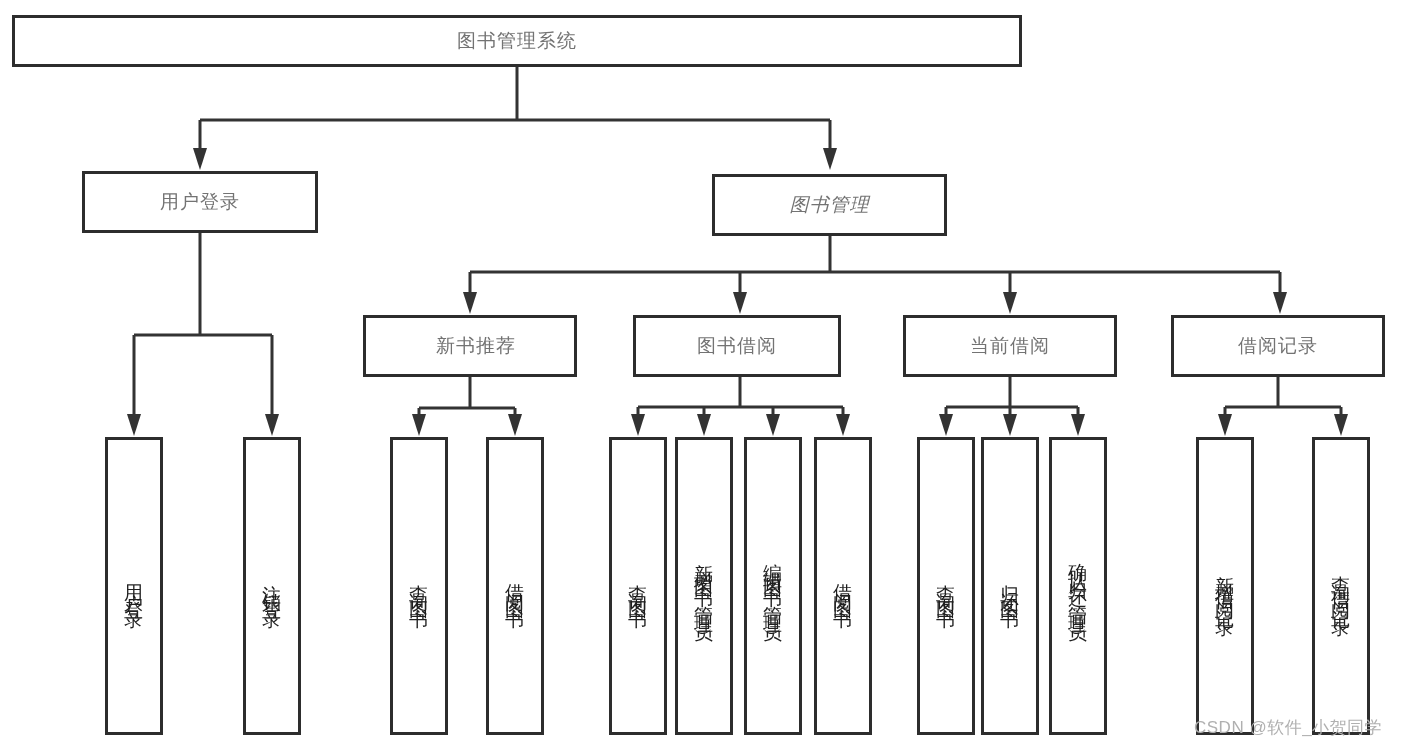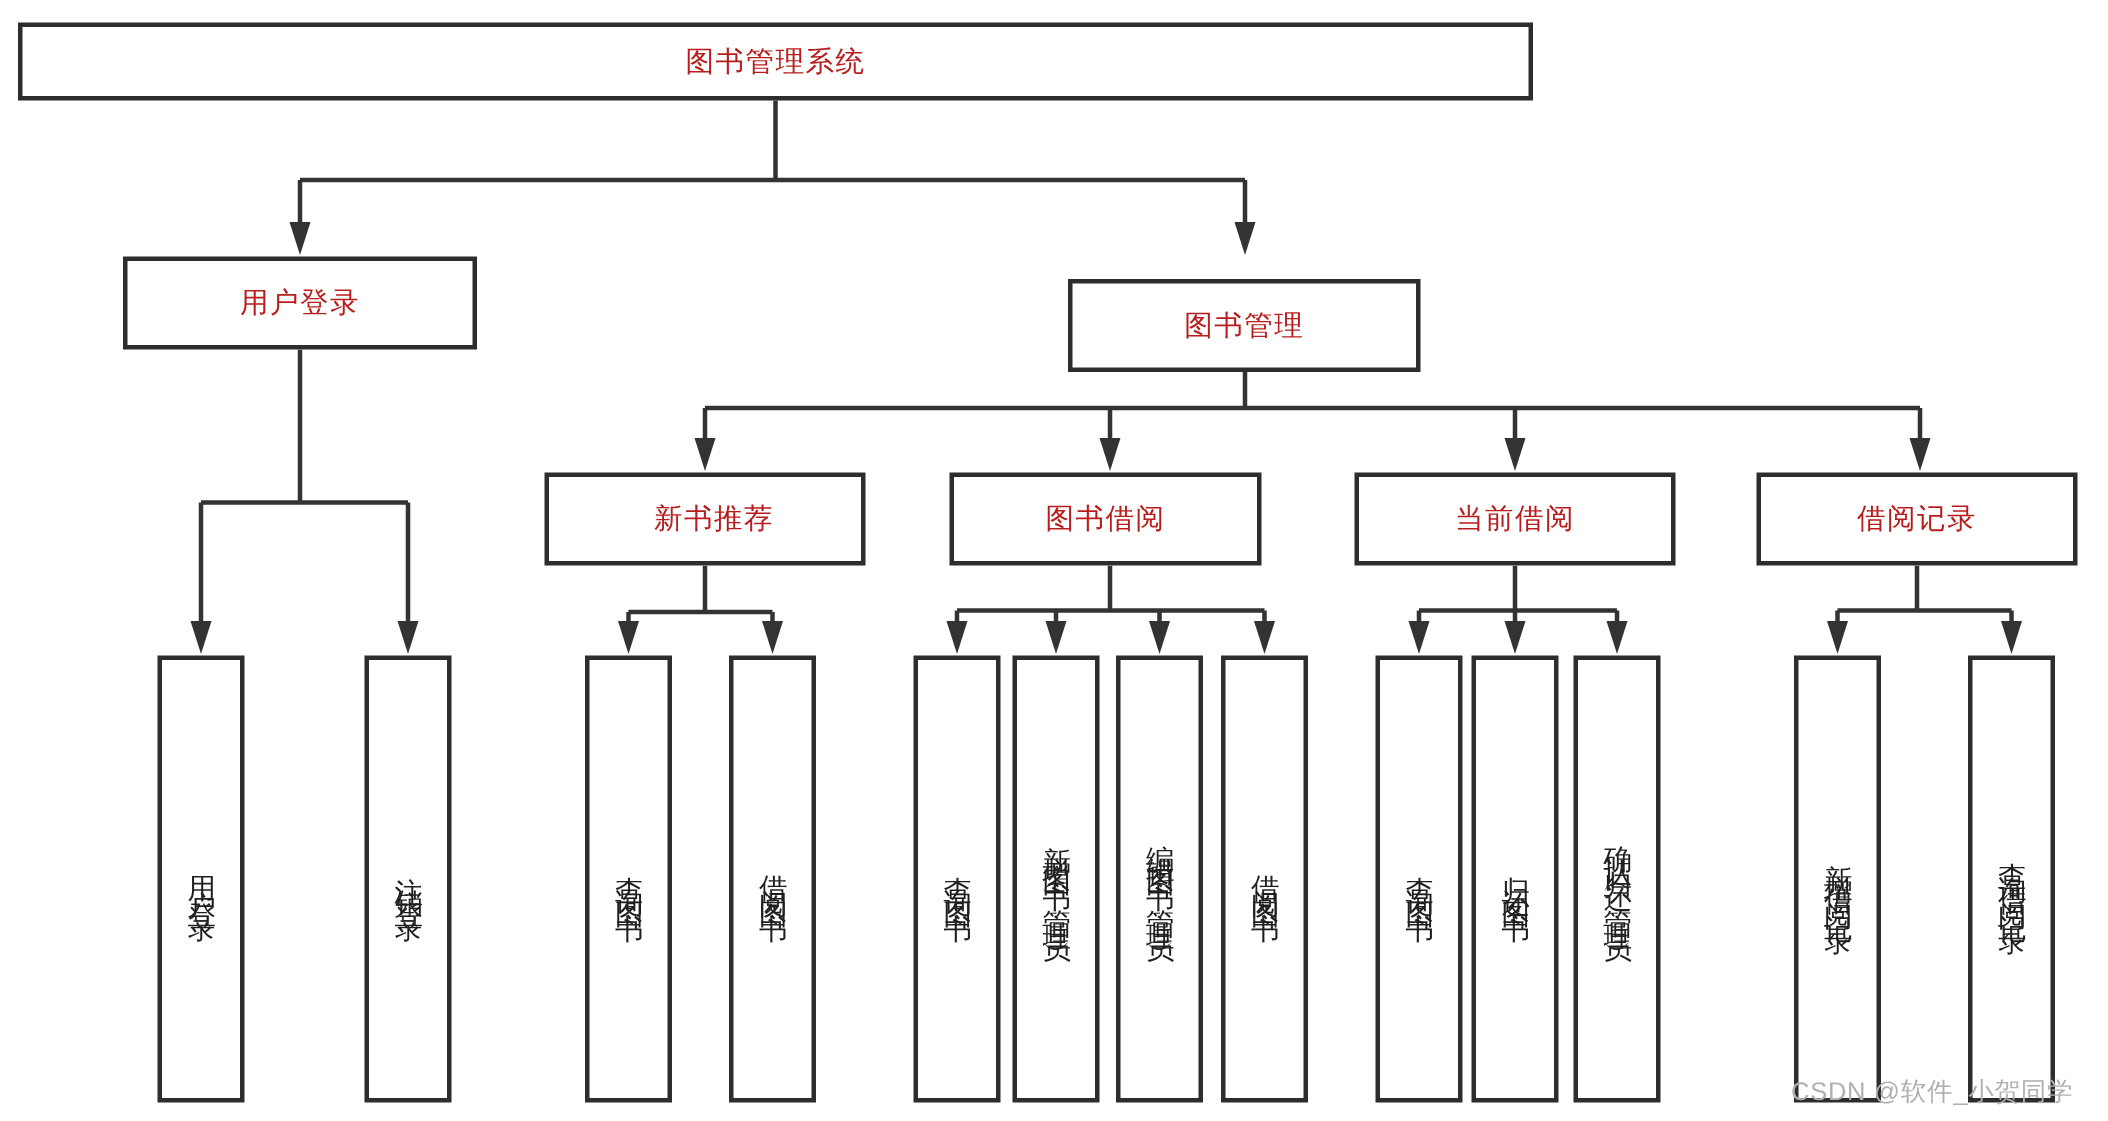--- a/index.html
+++ b/index.html
@@ -25,21 +25,21 @@
   }
   .hbox {
     position: absolute;
     box-sizing: border-box;
     border: 3px solid #2d2d2d;
     background: #ffffff;
     display: flex;
     align-items: center;
     justify-content: center;
     font-size: 19px;
-    color: #b91c1c;
+    color: #737373;
     letter-spacing: 1px;
   }
   .leaf {
     position: absolute;
     top: 437px;
     height: 298px;
     width: 58px;
     box-sizing: border-box;
     border: 3px solid #2d2d2d;
     background: #ffffff;
@@ -104,21 +104,21 @@
     </g>
   </svg>
 
   <div class="hbox" style="left:12px; top:15px; width:1010px; height:52px;">
     <span>图书管理系统</span>
   </div>
 
   <div class="hbox" style="left:82px; top:171px; width:236px; height:62px;">
     <span>用户登录</span>
   </div>
-  <div class="hbox" style="left:712px; top:186px; width:235px; height:62px;">
+  <div class="hbox" style="left:712px; top:174px; width:235px; height:62px;font-style:italic;">
     <span>图书管理</span>
   </div>
 
   <div class="hbox" style="left:363px; top:315px; width:214px; height:62px;padding-left:12px;">
     <span>新书推荐</span>
   </div>
   <div class="hbox" style="left:633px; top:315px; width:208px; height:62px;">
     <span>图书借阅</span>
   </div>
   <div class="hbox" style="left:1171px; top:315px; width:214px; height:62px;">

